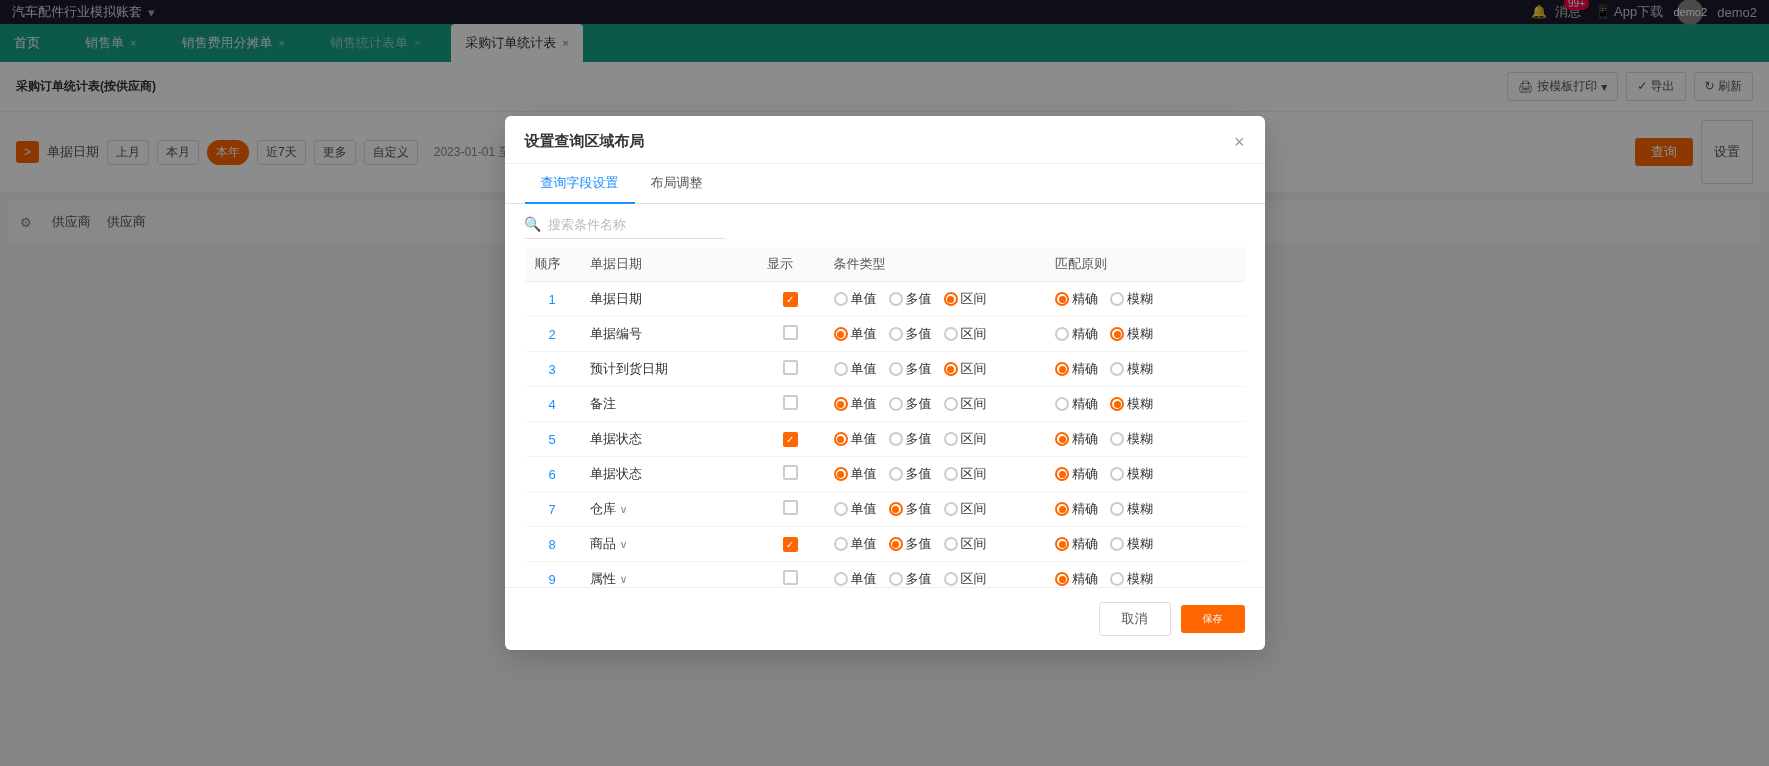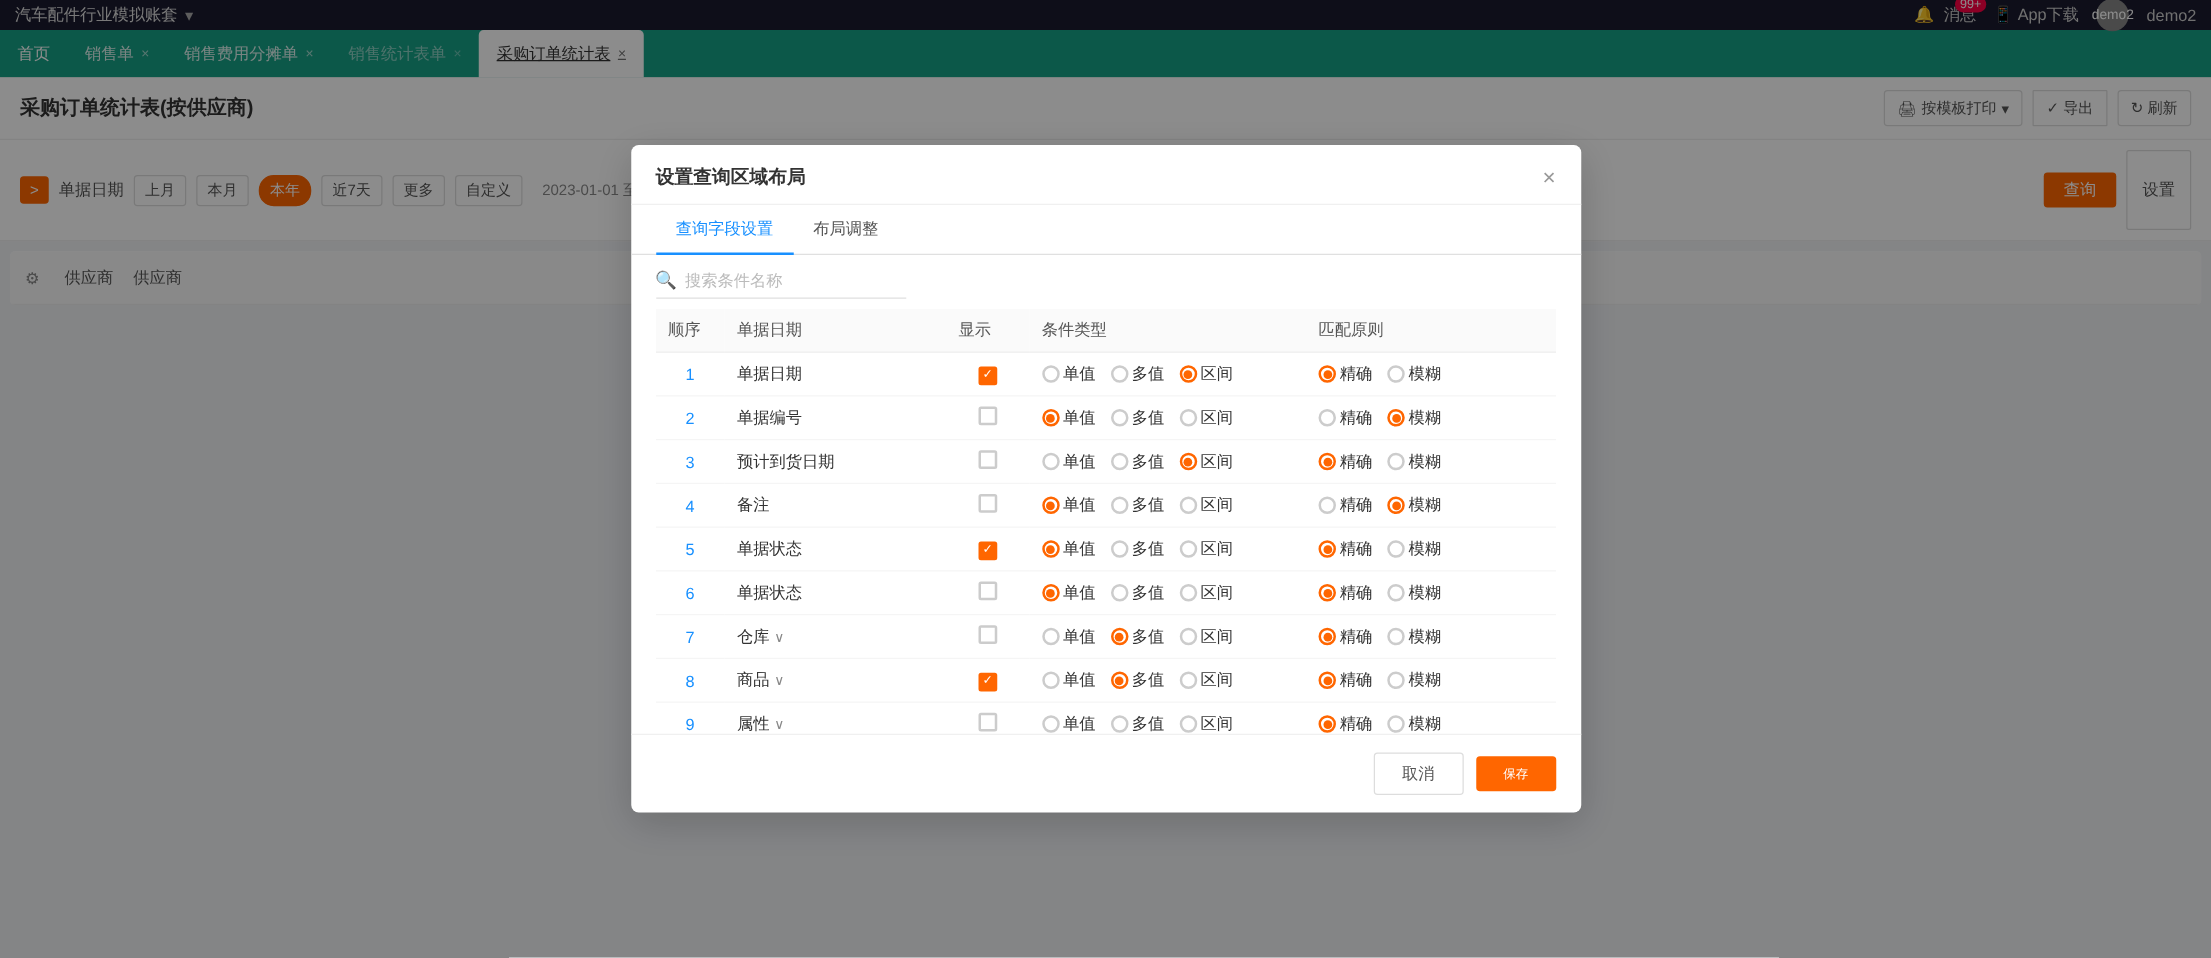--- a/index.html
+++ b/index.html
@@ -21,54 +21,54 @@
     .badge { background: #f04; color: #fff; border-radius: 10px; font-size: 10px; padding: 1px 4px; position: absolute; top: -6px; right: -8px; }
     .top-bar-right .avatar { width: 26px; height: 26px; border-radius: 50%; background: #888; display: flex; align-items: center; justify-content: center; color: #fff; font-size: 11px; }
 
     
     .tab-bar {
       background: #17a085;
       height: 38px;
       display: flex;
       align-items: center;
       padding: 0 4px 0 0;
-      gap: 0;
+      gap: 17px;
     }
     .tab-item {
       height: 38px;
       display: flex;
       align-items: center;
       padding: 0 14px;
       color: rgba(255,255,255,0.85);
       font-size: 13px;
       cursor: pointer;
       white-space: nowrap;
       position: relative;
     }
-    .tab-item.active { background: #fff; color: #333; border-radius: 4px 4px 0 0; text-decoration: underline; }
+    .tab-item.active { background: #fff; color: #333; border-radius: 4px 4px 0 0; }
     .tab-item .close-x { margin-left: 6px; font-size: 11px; opacity: 0.7; }
     .tab-item.home { background: transparent; color: #fff; }
 
     
     .main-area {
       background: #f0f2f5;
       min-height: calc(766px - 36px - 38px);
       position: relative;
     }
 
     
     .page-header {
       background: #fff;
       padding: 10px 16px;
       display: flex;
       align-items: center;
       justify-content: space-between;
       border-bottom: 1px solid #eee;
     }
-    .page-title { font-size: 16px; font-weight: bold; color: #333; }
+    .page-title { font-size: 12px; font-weight: bold; color: #333; }
     .page-actions { display: flex; align-items: center; gap: 8px; }
     .btn-print { border: 1px solid #ddd; background: #fff; padding: 5px 10px; border-radius: 3px; cursor: pointer; font-size: 12px; color: #555; display: flex; align-items: center; gap: 4px; }
     .btn-export { border: 1px solid #ddd; background: #fff; padding: 5px 10px; border-radius: 1px; cursor: pointer; font-size: 12px; color: #555; }
     .btn-refresh { border: 1px solid #ddd; background: #fff; padding: 5px 10px; border-radius: 3px; cursor: pointer; font-size: 12px; color: #555; }
 
     
     .filter-bar {
       background: #fff;
       padding: 8px 16px;
       display: flex;

